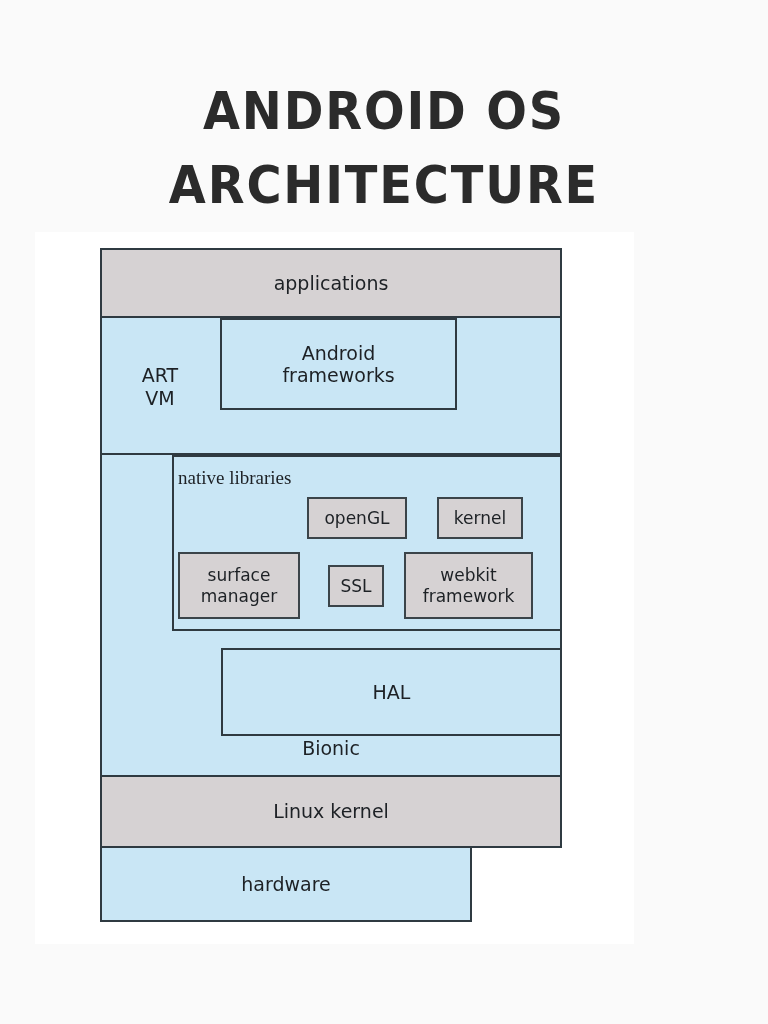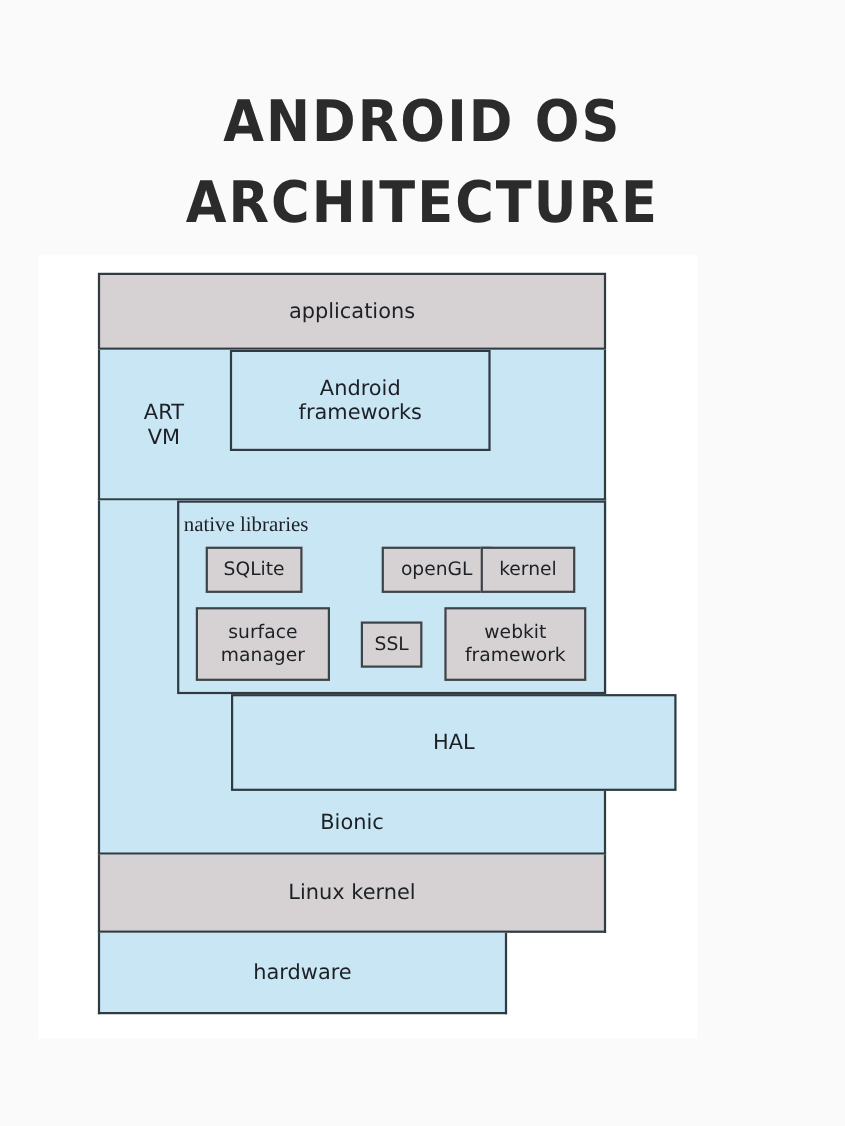--- a/index.html
+++ b/index.html
@@ -57,20 +57,21 @@
     box-sizing: border-box;
   }
   .box {
     position: absolute;
     box-sizing: border-box;
     border: 2px solid #2f3a41;
     display: flex;
     align-items: center;
     justify-content: center;
     text-align: center;
+    margin-left: 11px;
   }
   .blue  { background: #c9e6f5; }
   .gray  { background: #d6d2d3; }
   .lbl {
     font-family: "DejaVu Sans", sans-serif;
     font-size: 19px;
     color: #1d2125;
     line-height: 1.18;
     white-space: pre-line;
     padding: 0 4px;
@@ -80,21 +81,21 @@
   
   #row-applications { left: 0;   top: 0;   width: 462px; height: 70px; }
   #row-runtime      { left: 0;   top: 70px;  width: 462px; height: 137px; border-top: none; }
   #box-artvm        { left: 0;   top: 70px;  width: 120px; height: 137px; border: none;
                       align-items: center; justify-content: center; }
   #box-frameworks   { left: 120px; top: 70px; width: 237px; height: 92px; }
   #box-jni          { left: 357px; top: 70px; width: 105px; height: 137px; }
 
   #row-mid          { left: 0;   top: 207px; width: 462px; height: 322px; border-top: none; }
   #box-nativelibs   { left: 72px; top: 207px; width: 390px; height: 176px; }
-  #box-hal          { left: 121px; top: 383px; width: 405px; height: 88px; }
+  #box-hal          { left: 121px; top: 400px; width: 341px; height: 88px; }
   #box-bionic       { left: 0;   top: 471px;  width: 462px; height: 58px; border: none;
                       align-items: center; justify-content: center; }
 
   #row-kernel       { left: 0;   top: 529px; width: 462px; height: 71px; border-top: none; }
   #row-hardware     { left: 0;   top: 600px; width: 372px; height: 74px; border-top: none; }
 
   
   #nativelibs-title {
     position: absolute;
     left: 0; top: 10px; width: 100%;
@@ -107,21 +108,21 @@
     position: absolute;
     box-sizing: border-box;
     background: #d6d2d3;
     border: 2px solid #3b4449;
     display: flex;
     align-items: center;
     justify-content: center;
     text-align: center;
   }
   #chip-sqlite   { left: 98px;  top: 249px; width: 88px;  height: 42px; }
-  #chip-opengl   { left: 218px; top: 249px; width: 100px; height: 42px; margin-left: 40px; }
+  #chip-opengl   { left: 218px; top: 249px; width: 100px; height: 42px; }
   #chip-webkit   { left: 348px; top: 249px; width: 86px;  height: 42px; }
   #chip-surface  { left: 89px;  top: 304px; width: 122px; height: 67px; }
   #chip-ssl      { left: 239px; top: 317px; width: 56px;  height: 42px; }
   #chip-media    { left: 315px; top: 304px; width: 129px; height: 67px; }
 </style>
 </head>
 <body>
 
 <div id="title-block">
   <span class="title-line">ANDROID OS</span>
@@ -148,23 +149,20 @@
 frameworks</span>
   </div>
 
 
   <div class="box blue" id="row-mid"></div>
 
   <div class="box blue" id="box-nativelibs">
     <span class="lbl" id="nativelibs-title">native libraries</span>
   </div>
 
-  <div class="chip" id="chip-sqlite">
-    <span class="lbl lbl-sm">SQLite</span>
-  </div>
   <div class="chip" id="chip-opengl">
     <span class="lbl lbl-sm">openGL</span>
   </div>
   <div class="chip" id="chip-webkit">
     <span class="lbl lbl-sm">kernel</span>
   </div>
   <div class="chip" id="chip-surface">
     <span class="lbl lbl-sm">surface
 manager</span>
   </div>

